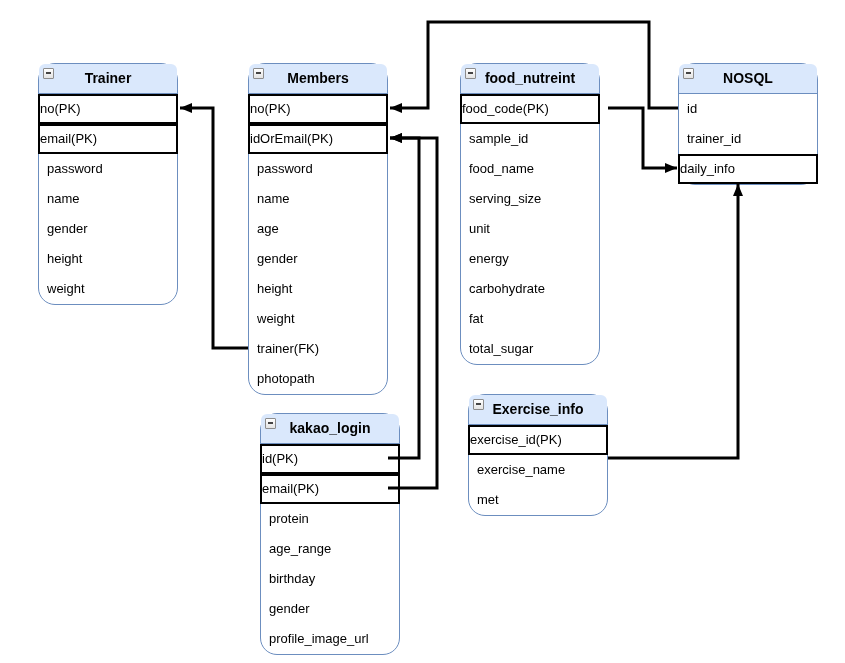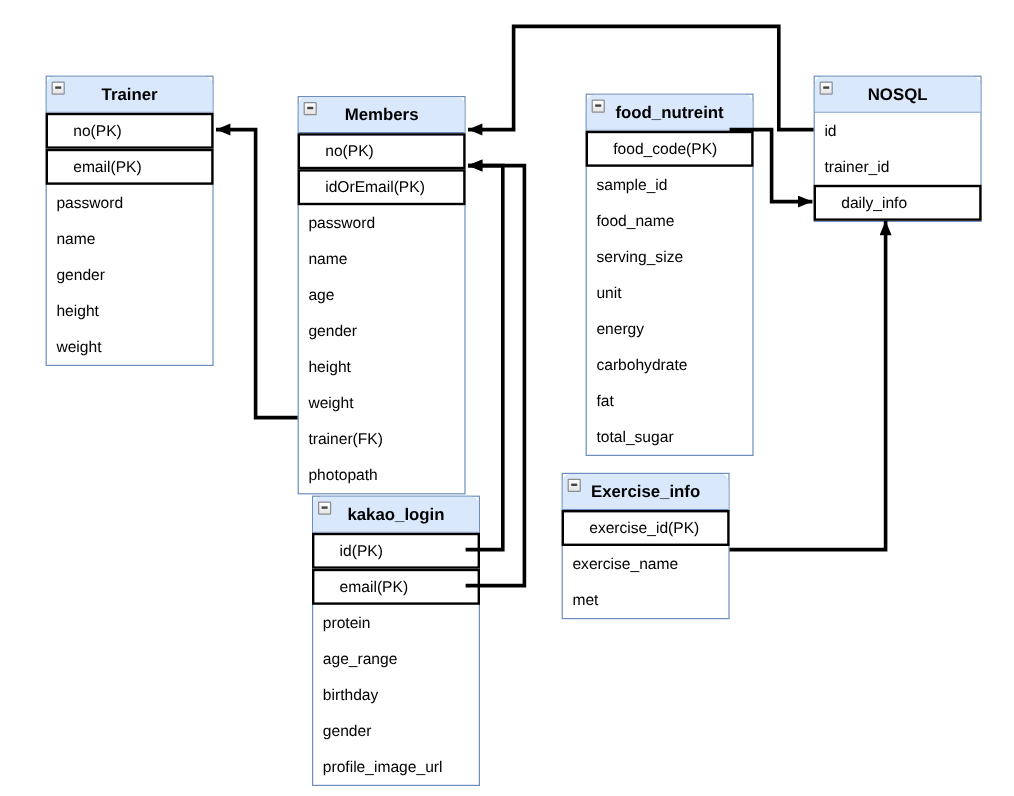--- a/index.html
+++ b/index.html
@@ -5,40 +5,40 @@
   :root{
     --hdr:#dae8fc; --bdr:#6c8ebf; --line:#000000; --txt:#000000; --bg:#ffffff;
   }
   html,body{margin:0;padding:0;background:var(--bg);}
   .canvas{
     position:relative;width:845px;height:663px;background:var(--bg);
     font-family:"Liberation Sans", sans-serif;color:var(--txt);overflow:hidden;
   }
   .tbl{
     position:absolute;width:140px;background:#fff;
-    border:1px solid var(--bdr);border-radius:0;box-sizing:border-box;
+    border:1px solid var(--bdr);border-radius:17px;box-sizing:border-box;
   }
   .tbl-h{
     position:relative;height:29px;line-height:29px;background:var(--hdr);
     border-bottom:1px solid var(--bdr);border-radius:6px 6px 0 0;
     font-weight:bold;font-size:14px;text-align:center;
   }
   .collapse-icon{
     position:absolute;left:4px;top:4px;width:9px;height:9px;
     border:1px solid #8c8c8c;background:linear-gradient(#ffffff,#e3e3e3);
     border-radius:1px;
   }
   .collapse-icon .minus{display:block;width:5px;height:2px;background:#444;margin:3px auto 0;}
   .row{
     height:30px;line-height:30px;font-size:13px;padding-left:8px;
     box-sizing:border-box;background:transparent;white-space:nowrap;
   }
   .row.pk{
     position:relative;left:-1px;width:calc(100% + 2px);
-    border:2px solid #000;background:#fff;line-height:26px;padding-left:21px;
+    border:2px solid #000;background:#fff;line-height:26px;padding-left:0;
   }
   .tbl .row:last-child{border-radius:0 0 7px 7px;}
   .tbl .row.pk:last-child{border-radius:0;}
   svg.wires{position:absolute;left:0;top:0;pointer-events:none;}
   svg.wires path.wire{fill:none;stroke:var(--line);stroke-width:3;}
   svg.wires .head{fill:var(--line);}
 </style>
 </head>
 <body>
 
@@ -53,40 +53,40 @@
     </div>
     <div class="row pk">no(PK)</div>
     <div class="row pk">email(PK)</div>
     <div class="row">password</div>
     <div class="row">name</div>
     <div class="row">gender</div>
     <div class="row">height</div>
     <div class="row">weight</div>
   </div>
 
-  <div class="tbl" style="left:248px;top:80px;">
+  <div class="tbl" style="left:248px;top:63px;">
     <div class="tbl-h">
       <span class="collapse-icon">
           <span class="minus"></span>
         </span>
       <span>Members</span>
     </div>
     <div class="row pk">no(PK)</div>
     <div class="row pk">idOrEmail(PK)</div>
     <div class="row">password</div>
     <div class="row">name</div>
     <div class="row">age</div>
     <div class="row">gender</div>
     <div class="row">height</div>
     <div class="row">weight</div>
     <div class="row">trainer(FK)</div>
     <div class="row">photopath</div>
   </div>
 
-  <div class="tbl" style="left:488px;top:63px;margin-top:15px;">
+  <div class="tbl" style="left:460px;top:63px;">
     <div class="tbl-h">
       <span class="collapse-icon">
           <span class="minus"></span>
         </span>
       <span>food_nutreint</span>
     </div>
     <div class="row pk">food_code(PK)</div>
     <div class="row">sample_id</div>
     <div class="row">food_name</div>
     <div class="row">serving_size</div>

